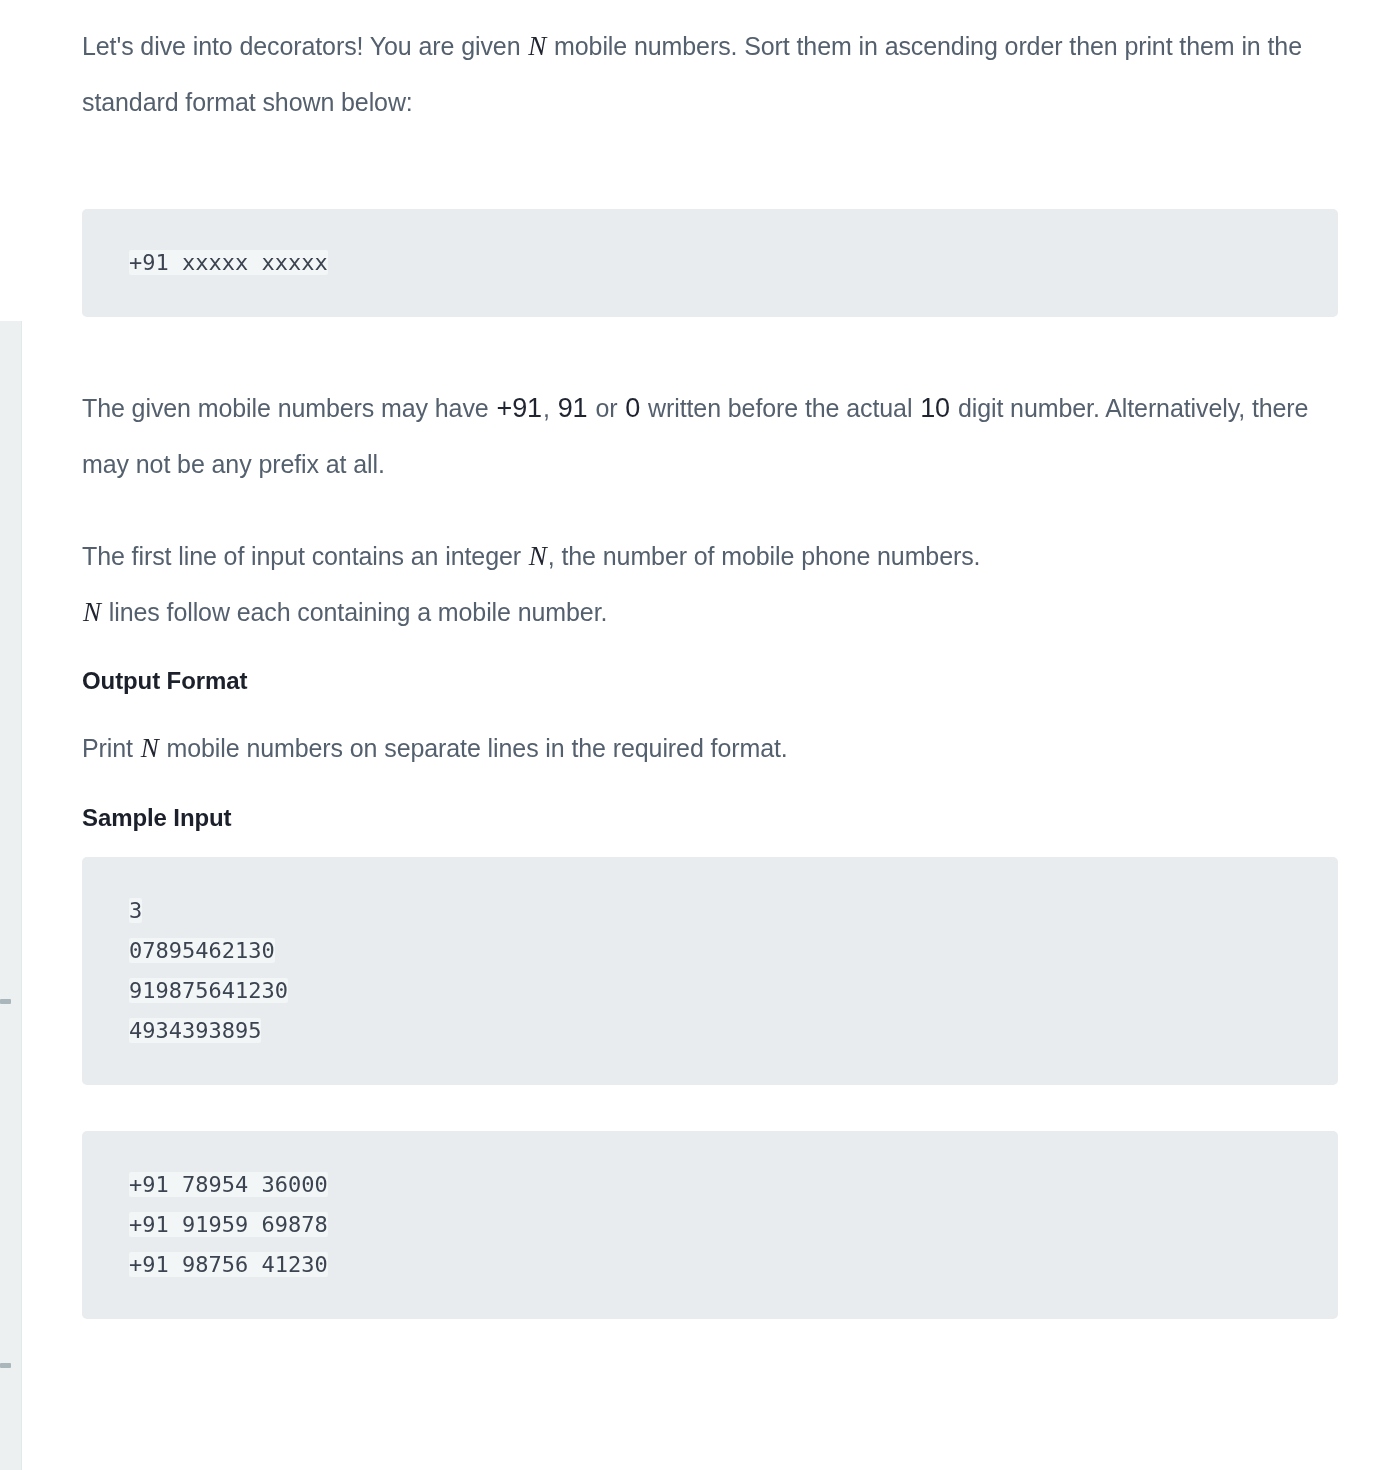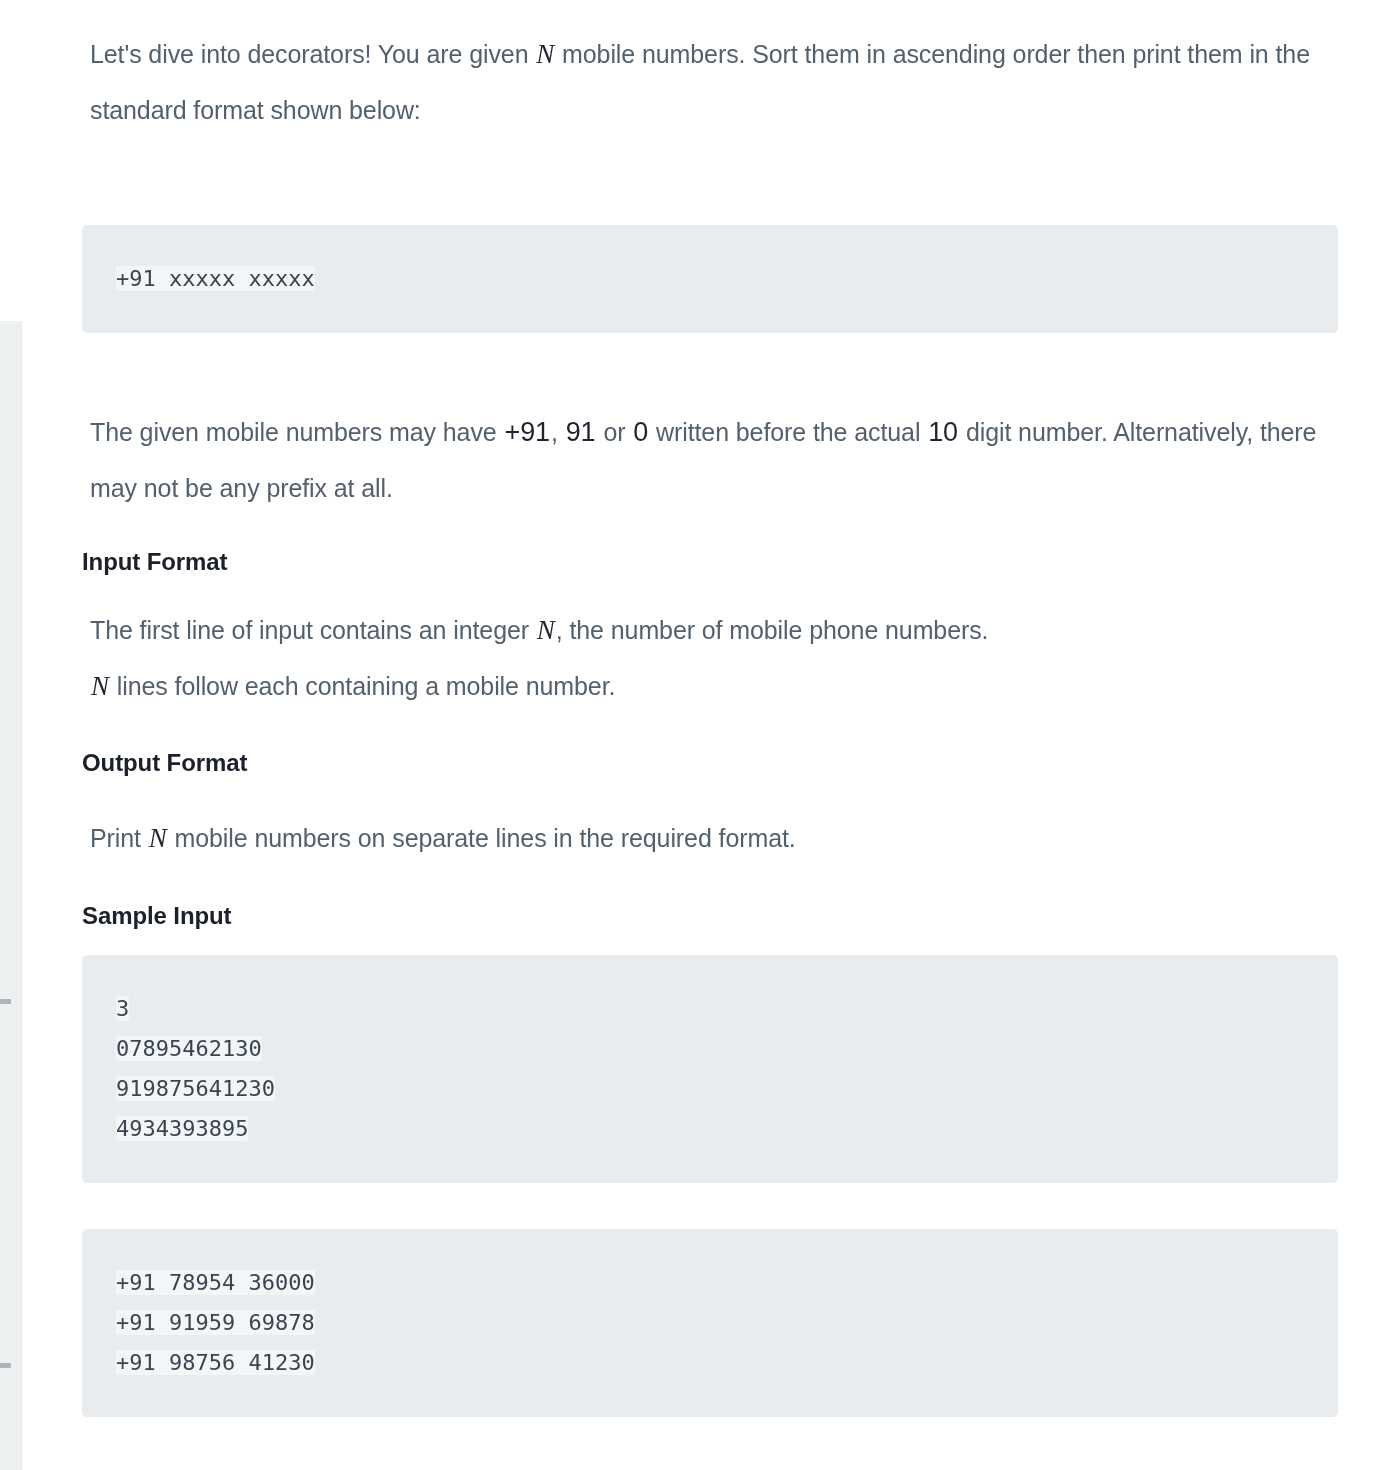--- a/index.html
+++ b/index.html
@@ -40,21 +40,21 @@
 
   
   .content {
     position: absolute;
     left: 82px;
     top: 0;
     width: 1256px;
   }
 
   p.para {
-    margin: 8px;
+    margin: 0;
     color: #54606e;
     font-size: 25px;
     line-height: 56px;
     font-weight: 400;
     letter-spacing: -0.1px;
   }
 
   .math {
     font-family: "Liberation Serif", "DejaVu Serif", serif;
     font-style: italic;
@@ -76,21 +76,21 @@
     font-size: 24px;
     font-weight: 700;
     line-height: 34px;
     letter-spacing: -0.1px;
   }
 
   pre.codeblock {
     margin: 0;
     background: #e8ecef;
     border-radius: 5px;
-    padding: 34px 34px;
+    padding: 34px 47px;
     box-sizing: border-box;
     font-family: "DejaVu Sans Mono", "Liberation Mono", monospace;
     font-size: 22px;
     line-height: 40px;
     color: #3b4450;
     width: 1256px;
     white-space: pre;
     overflow: hidden;
   }
   pre.codeblock .ln {
@@ -131,21 +131,20 @@
   <div class="sp-1"></div>
 
   <pre class="codeblock"><span class="ln">+91 xxxxx xxxxx</span></pre>
 
   <div class="sp-2"></div>
 
   <p class="para"><span>The given mobile numbers may have </span><span class="math-up">+91</span><span>, </span><span class="math-up">91</span><span> or </span><span class="math-up">0</span><span> written before the actual </span><span class="math-up">10</span><span> digit number. Alternatively, there may not be any prefix at all.</span></p>
 
   <div class="sp-3"></div>
 
-  <h3 class="heading">Input Format</h3>
 
   <div class="sp-4"></div>
 
   <p class="para"><span>The first line of input contains an integer </span><span class="math">N</span><span>, the number of mobile phone numbers.</span><br><span class="math">N</span><span> lines follow each containing a mobile number.</span></p>
 
   <div class="sp-5"></div>
 
   <h3 class="heading">Output Format</h3>
 
   <div class="sp-6"></div>

